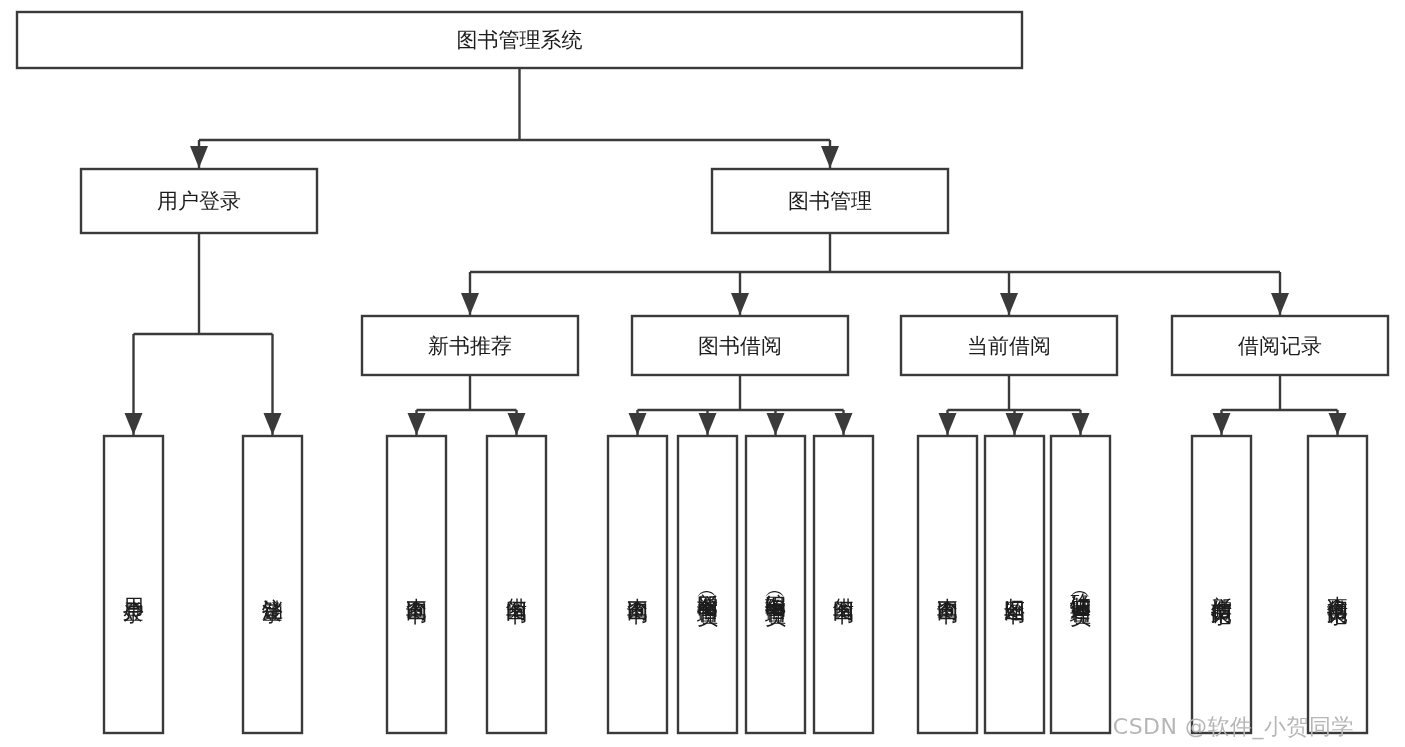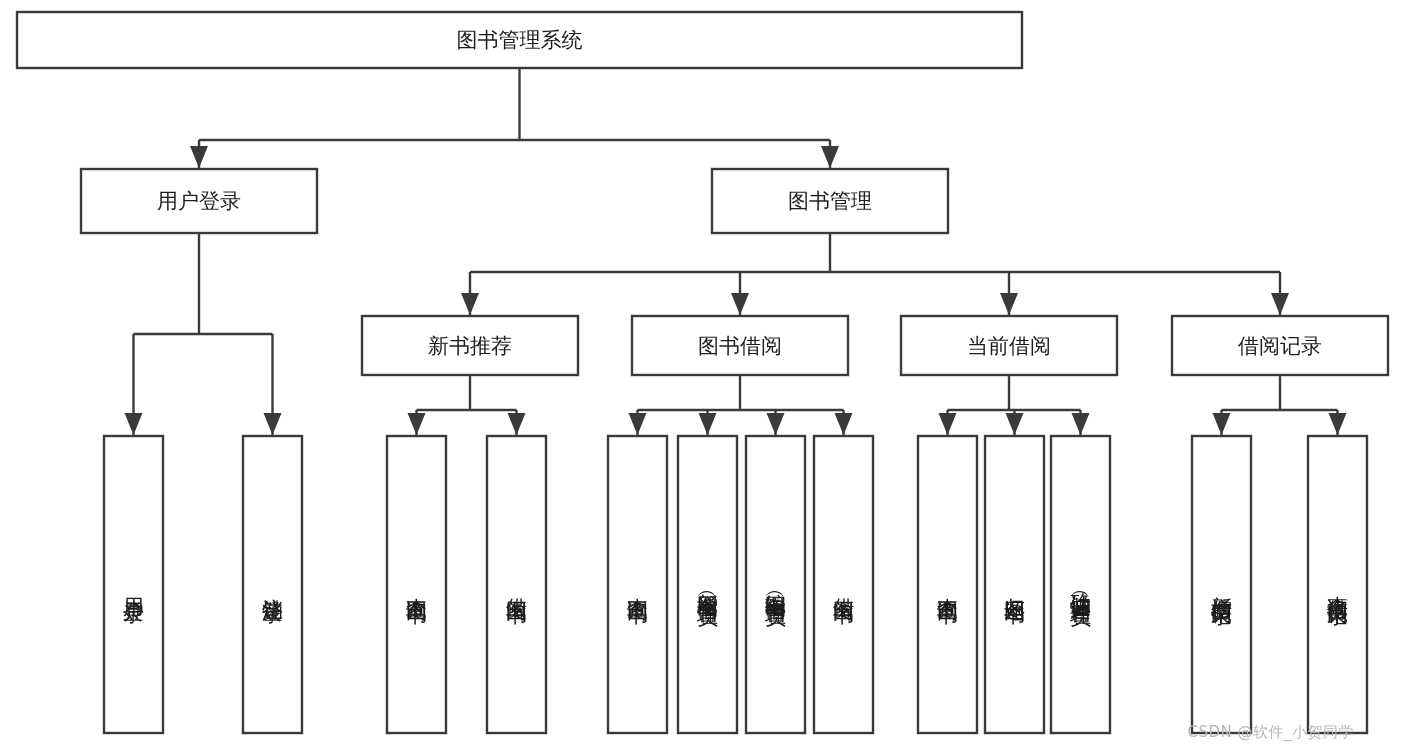--- a/index.html
+++ b/index.html
@@ -62,21 +62,21 @@
     justify-content: center;
     text-align: center;
     white-space: nowrap;
     pointer-events: none;
   }
   #watermark {
     position: absolute;
     right: 8px;
     bottom: 5px;
     font-family: "DejaVu Sans", "Liberation Sans", sans-serif;
-    font-size: 15px;
+    font-size: 22px;
     color: #b6b6b6;
     letter-spacing: 0.5px;
     white-space: nowrap;
   }
 </style>
 </head>
 <body>
 
 <div id="diagram-root">
 

